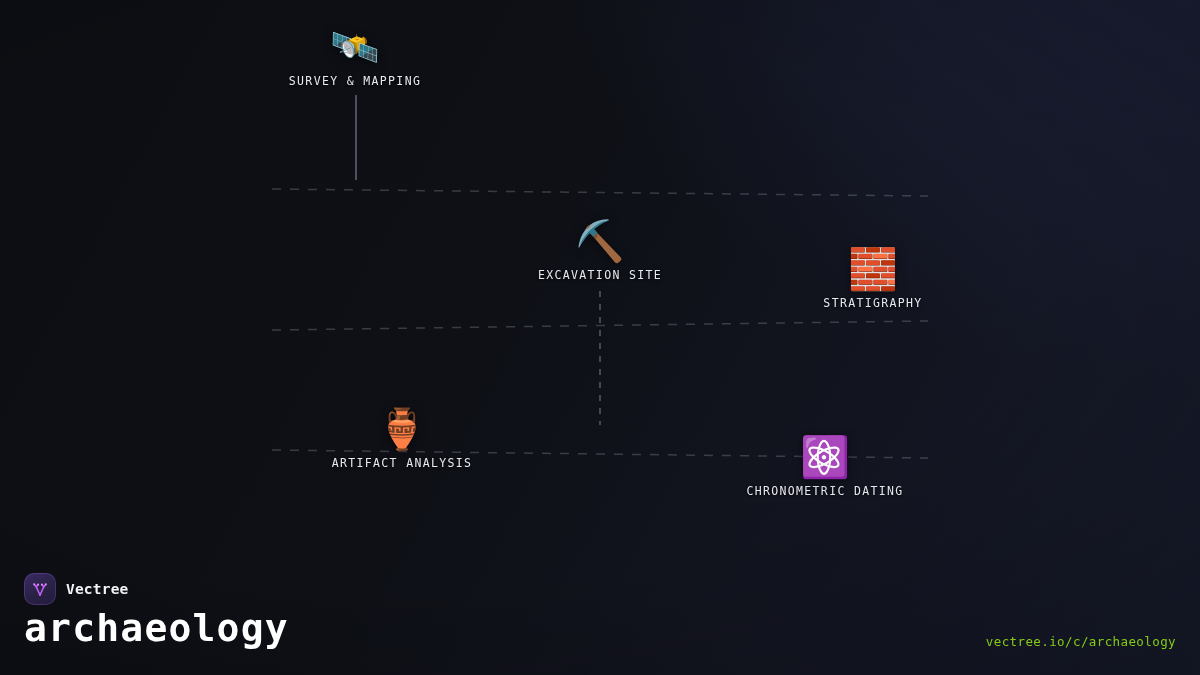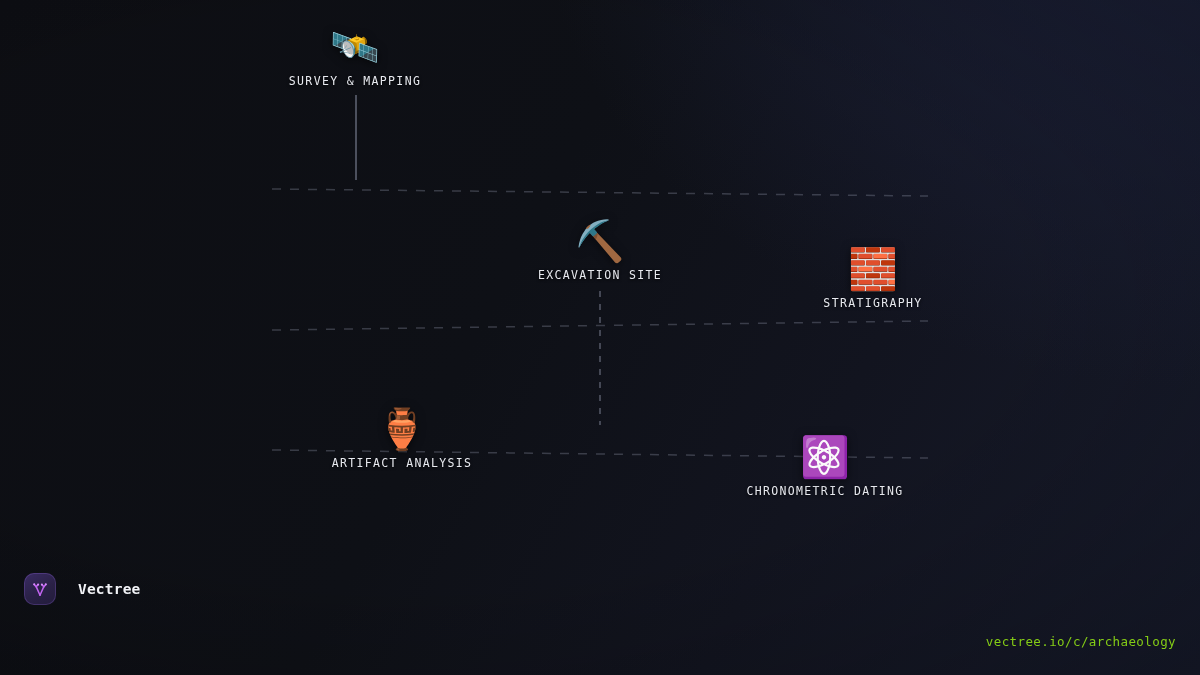--- a/index.html
+++ b/index.html
@@ -73,21 +73,21 @@
     left: 0; right: 0; bottom: 0;
     height: 120px;
   }
 
   #brand-row {
     position: absolute;
     left: 24px;
     top: 18px;
     display: flex;
     align-items: center;
-    gap: 22px;
+    gap: 10px;
   }
 
   #brand-logo {
     width: 32px; height: 32px;
     border-radius: 10px;
     background: linear-gradient(150deg, #3a2b63 0%, #2a2146 55%, #231c3c 100%);
     box-shadow: inset 0 0 0 1px rgba(168,120,255,0.22);
     display: flex;
     align-items: center;
     justify-content: center;
@@ -181,16 +181,17 @@
           <circle cx="4.2" cy="5.3" r="1.05"></circle>
           <circle cx="8.1" cy="5.6" r="1.05"></circle>
           <circle cx="15.8" cy="5.3" r="1.05"></circle>
           <circle cx="11.9" cy="5.6" r="1.05"></circle>
         </g>
       </svg>
     </div>
     <span id="brand-name">Vectree</span>
   </div>
 
+  <div id="page-title">archaeology</div>
 
   <div id="footer-url">vectree.io/c/archaeology</div>
 
 </div>
 
 </body></html>

